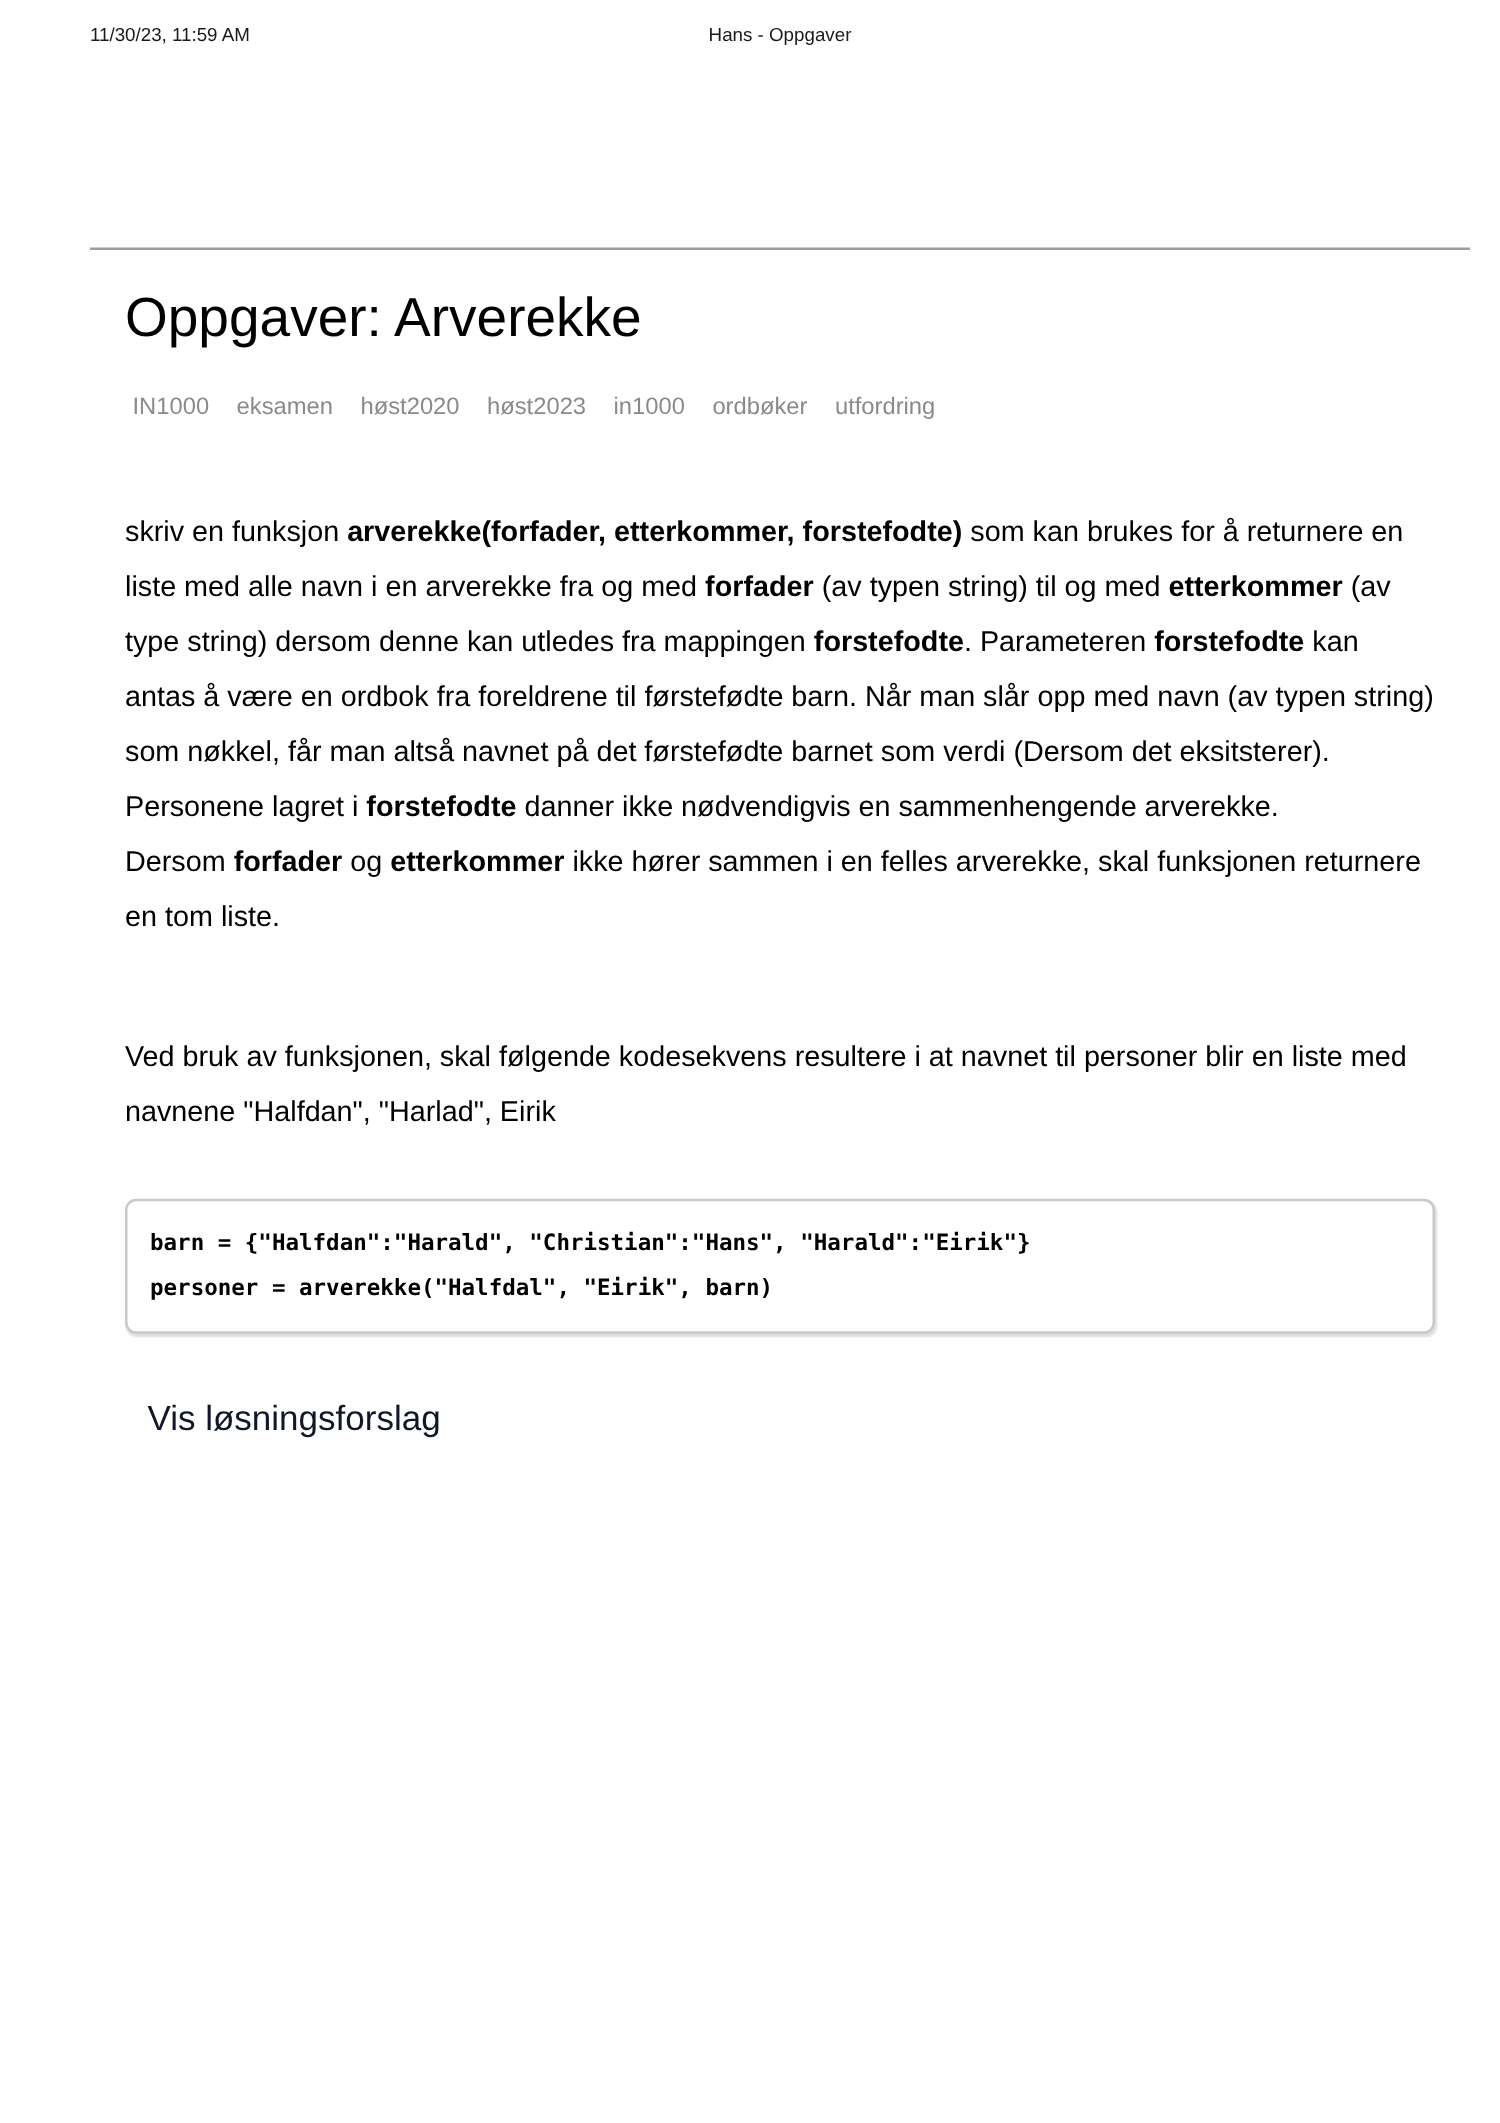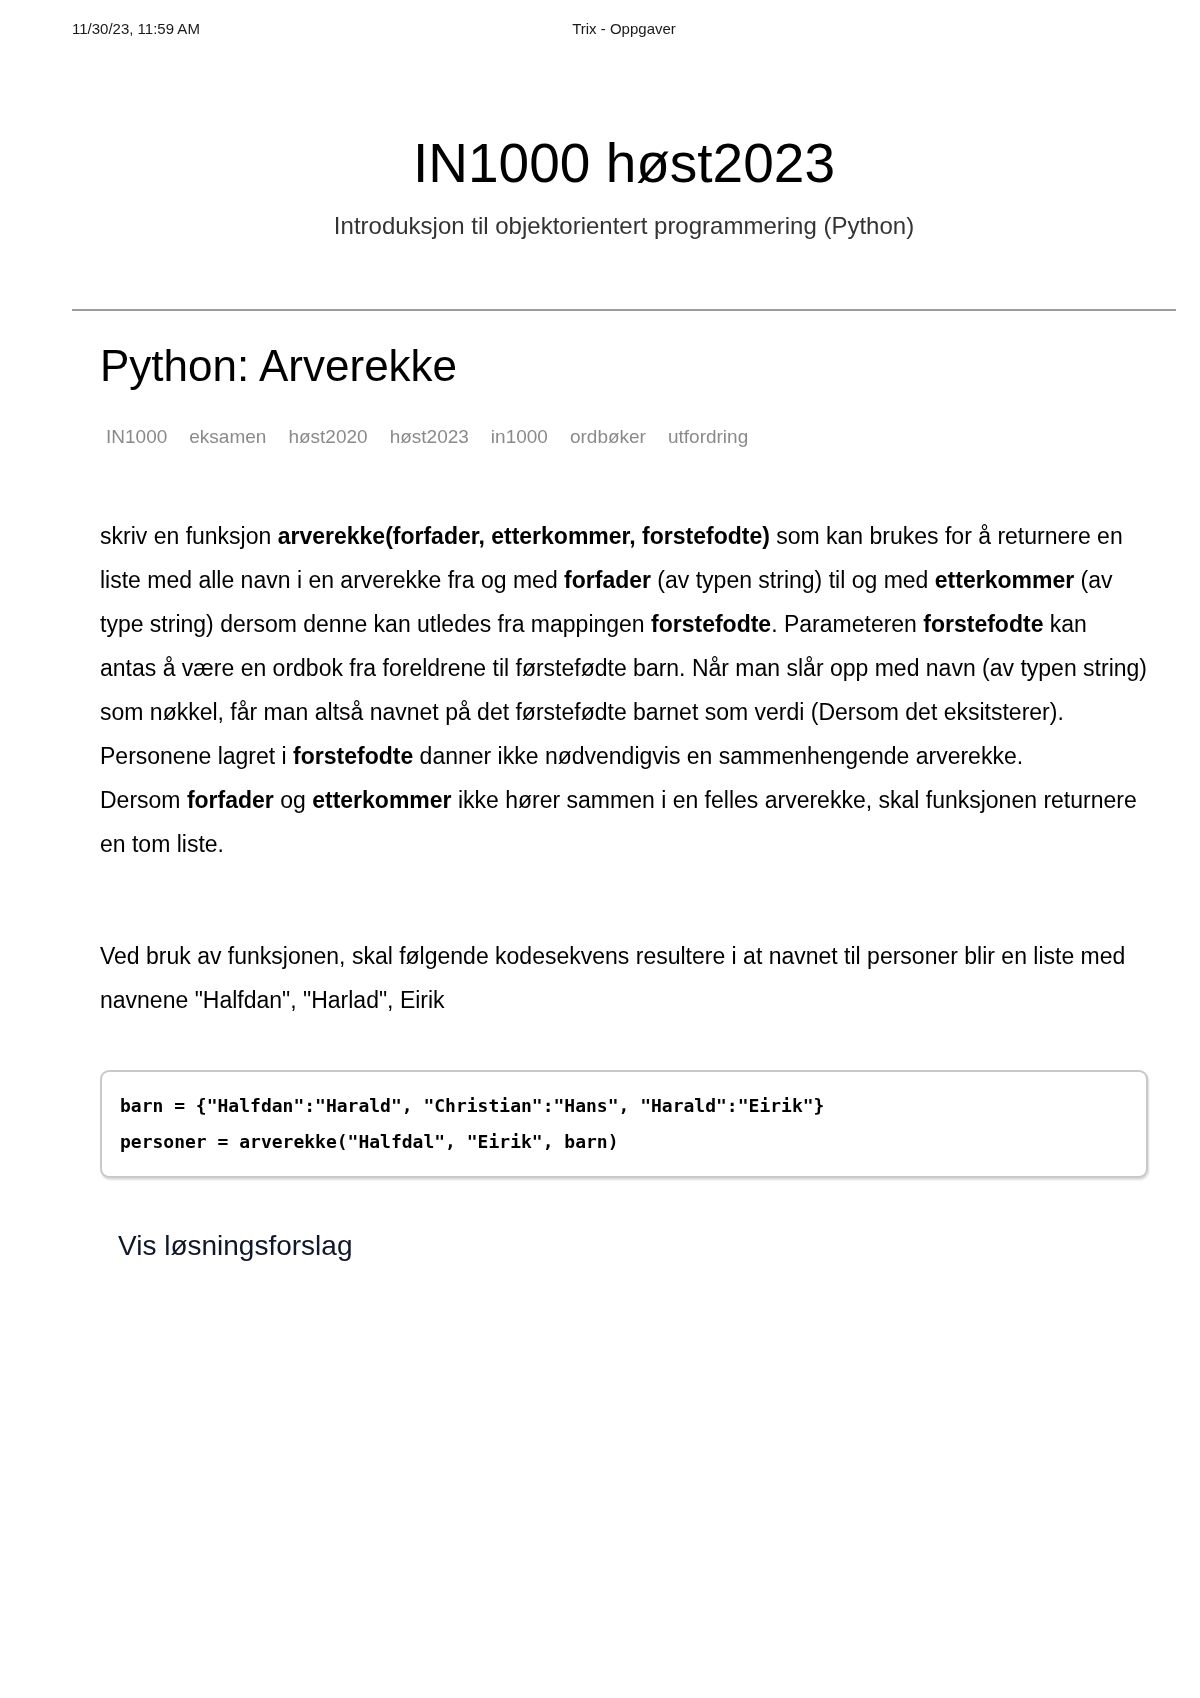--- a/index.html
+++ b/index.html
@@ -63,35 +63,31 @@
     display: inline-block; cursor: pointer;
   }
 </style>
 </head>
 <body>
 
 <div class="page">
 
   <div class="print-header">
     <span class="datetime">11/30/23, 11:59 AM</span>
-    <span class="doc-title">Trix - Oppgaver</span>
+    <span class="doc-title">Hans - Oppgaver</span>
   </div>
 
   <div class="content">
 
-    <div class="course-head">
-      <div class="course-title">IN1000 høst2023</div>
-      <div class="course-subtitle">Introduksjon til objektorientert programmering (Python)</div>
-    </div>
 
     <hr class="divider">
 
     <div class="content-inner">
 
-      <h1 class="exercise-heading">Python: Arverekke</h1>
+      <h1 class="exercise-heading">Oppgaver: Arverekke</h1>
 
       <div class="tags">
           <span class="tag">IN1000</span>
           <span class="tag">eksamen</span>
           <span class="tag">høst2020</span>
           <span class="tag">høst2023</span>
           <span class="tag">in1000</span>
           <span class="tag">ordbøker</span>
           <span class="tag">utfordring</span>
         </div>

